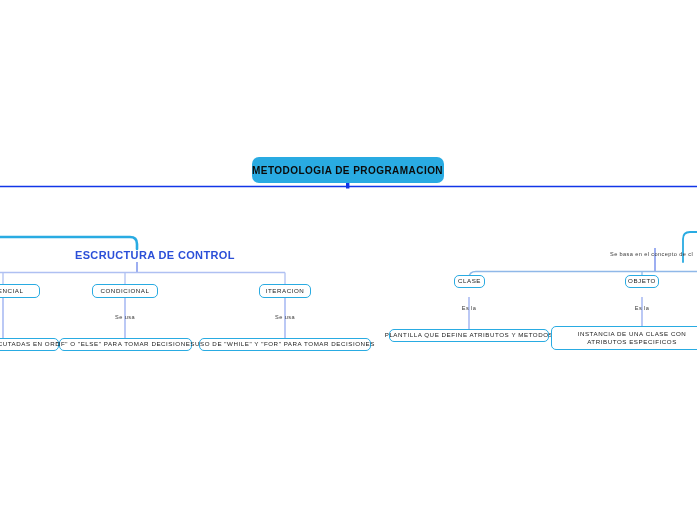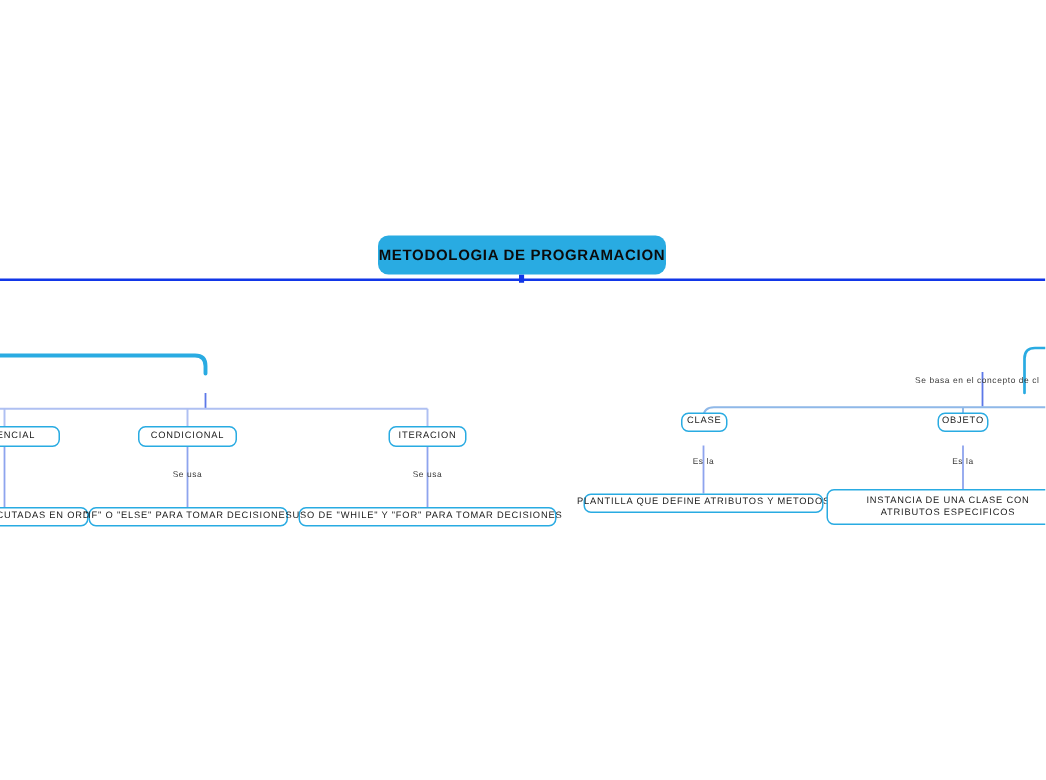--- a/index.html
+++ b/index.html
@@ -31,21 +31,20 @@
   .root-node {
     position: absolute;
     left: 252px;
     top: 157px;
     width: 192px;
     height: 26px;
     background: #29ABE2;
     border-radius: 7px;
     display: flex;
     align-items: center;
-    justify-content: center;
     z-index: 6;
   }
   .root-node span {
     font-size: 10px;
     font-weight: bold;
     letter-spacing: 0.45px;
     color: #0b0b0b;
     white-space: nowrap;
   }
 
@@ -130,20 +129,21 @@
     <line x1="642" y1="271.5" x2="642" y2="284" stroke="#8FB8E8" stroke-width="1.3"></line>
 
     <line x1="469" y1="297" x2="469" y2="329" stroke="#8EA4EE" stroke-width="1.2"></line>
     <line x1="642" y1="297" x2="642" y2="329" stroke="#8EA4EE" stroke-width="1.2"></line>
   </svg>
 
   <div class="root-node">
     <span>METODOLOGIA DE PROGRAMACION</span>
   </div>
 
+  <div class="branch-title" style="left:75px; top:249px;">ESCRUCTURA DE CONTROL</div>
 
   <div class="pill" style="left:-38px; top:284px; width:78px; height:14px;">
     <span>SECUENCIAL</span>
   </div>
 
   <div class="pill" style="left:92px; top:284px; width:66px; height:14px;">
     <span>CONDICIONAL</span>
   </div>
 
   <div class="pill" style="left:259px; top:284px; width:52px; height:14px;">

